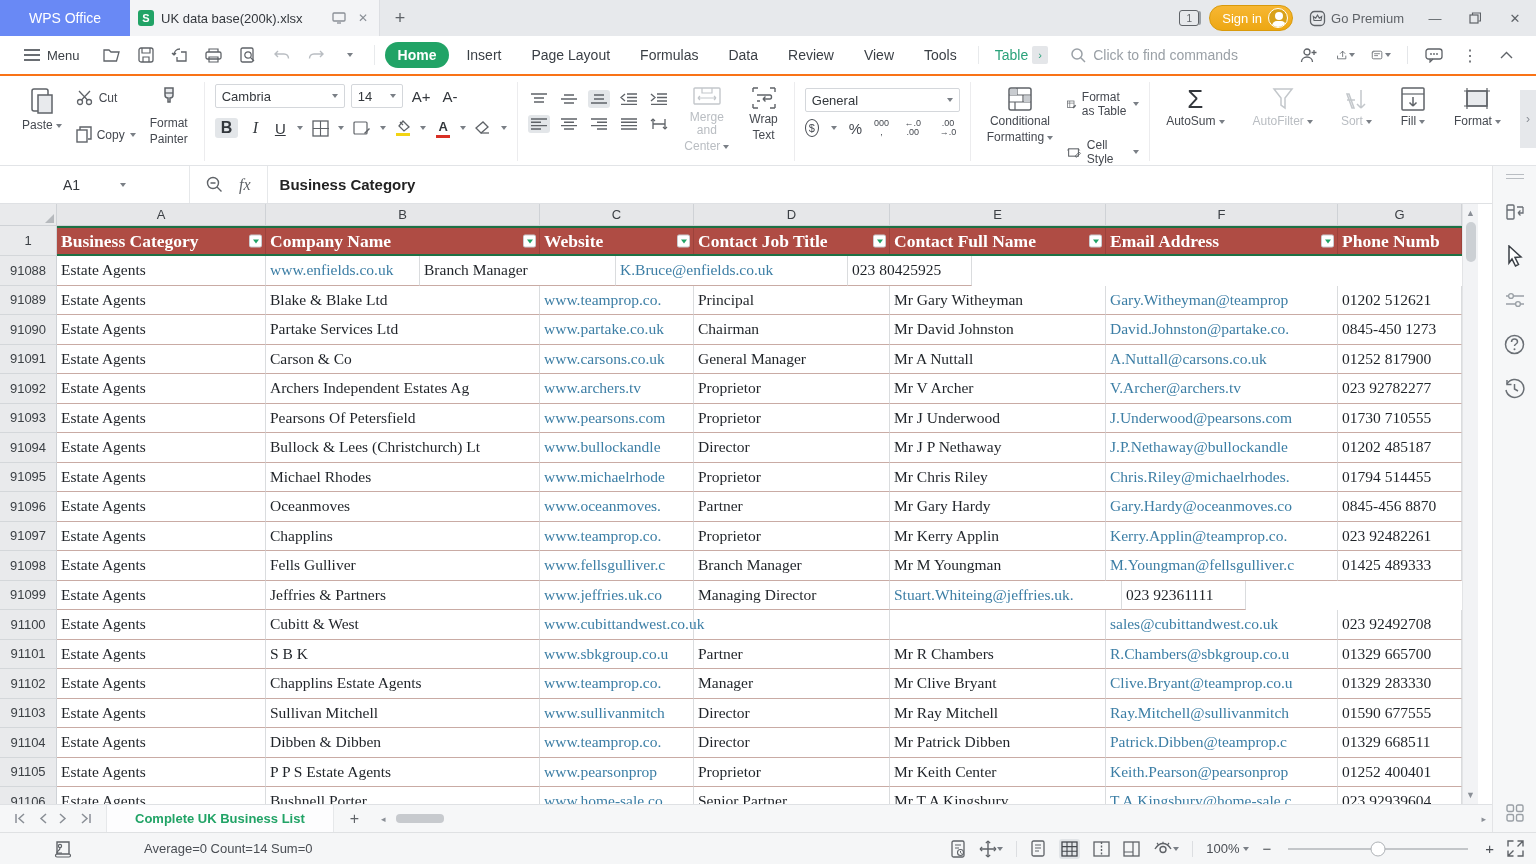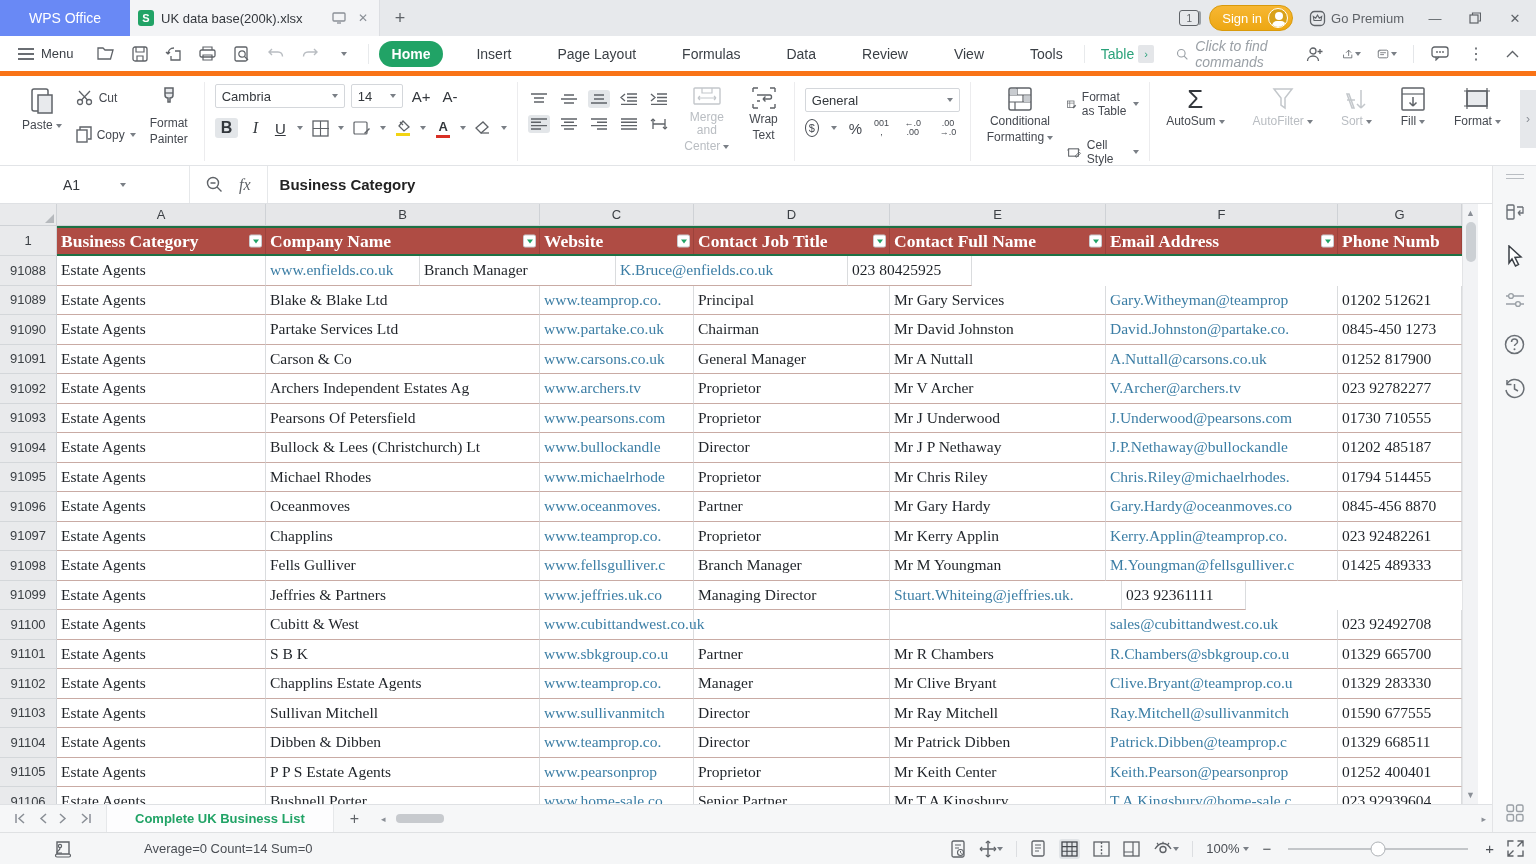--- a/index.html
+++ b/index.html
@@ -18,30 +18,30 @@
   .tb-right { margin-left:auto; display:flex; align-items:center; gap:10px; padding-right:6px; }
   .badge-docs { width:20px; height:16px; border:1.4px solid #5f6368; border-radius:3px; font-size:10px; display:flex; align-items:center; justify-content:center; color:#5f6368; box-shadow:3px 0 0 -1px #9aa0a6; }
   .signin { background:linear-gradient(#f7b733,#eda713); border:1px solid #d99a0b; color:#fff; height:26px; border-radius:13px; display:flex; align-items:center; gap:6px; padding:0 4px 0 12px; font-size:13px; }
   .signin .avatar { width:20px; height:20px; border-radius:50%; background:#c8necb; background:#d9a21b; position:relative; overflow:hidden; border:1px solid #fff; }
   .signin .avatar::before { content:""; position:absolute; left:6px; top:3px; width:8px; height:8px; border-radius:50%; background:#fff; }
   .signin .avatar::after { content:""; position:absolute; left:3px; top:12px; width:14px; height:10px; border-radius:7px; background:#fff; }
   .premium { display:flex; align-items:center; gap:5px; color:#5f6368; font-size:13px; padding:0 6px; }
   .win-btn { width:30px; height:26px; display:flex; align-items:center; justify-content:center; color:#5f6368; font-size:13px; }
 
   
-  .menubar { height:40px; background:#fff; display:flex; align-items:center; padding:0 10px; flex:0 0 40px; border-bottom:5px solid #f97316; }
+  .menubar { height:40px; background:#fff; display:flex; align-items:center; padding:0 16px; flex:0 0 40px; border-bottom:2px solid #f97316; }
   .menu-btn { display:flex; align-items:center; gap:7px; font-size:13px; color:#3a3f45; padding:0 8px; }
   .qicons { display:flex; align-items:center; gap:14px; padding:0 14px; border-right:1px solid #e8eaec; margin-right:10px; }
   .qicon { width:20px; height:20px; display:flex; align-items:center; justify-content:center; }
-  .mtabs { display:flex; align-items:flex-start; gap:20px; }
+  .mtabs { display:flex; align-items:flex-start; gap:4px; }
   .mtab { padding:5px 13px; font-size:14px; color:#3a3f45; border-radius:15px; }
   .mtab.active { background:#21a366; color:#fff; font-weight:bold; }
   .table-item { color:#2aa27a; font-size:14px; padding:0 4px 0 16px; border-left:1px solid #e8eaec; margin-left:8px; display:flex; align-items:center; gap:4px; }
   .table-item .more { width:16px; height:18px; background:#e4e6e9; color:#2aa27a; font-size:11px; display:flex; align-items:center; justify-content:center; border-radius:2px; }
-  .cmd-search { display:flex; align-items:center; gap:7px; margin-left:18px; color:#9aa0a6; font-size:14px; flex:1;font-style:italic; }
+  .cmd-search { display:flex; align-items:center; gap:7px; margin-left:18px; color:#9aa0a6; font-size:14px; flex:1; }
   .m-right { display:flex; align-items:center; gap:16px; padding-right:4px; color:#5f6368; }
   .m-right .sep { width:1px; height:18px; background:#e4e6e9; }
 
   
   .ribbon { height:90px; background:#fff; border-bottom:1px solid #e2e4e7; display:flex; align-items:stretch; padding:6px 0 4px 6px; flex:0 0 90px; position:relative; }
   .rgroup { display:flex; align-items:flex-start; padding:2px 10px; border-right:1px solid #ececee; gap:8px; }
   .bigbtn { display:flex; flex-direction:column; align-items:center; justify-content:flex-start; gap:3px; padding:2px 6px; font-size:12px; color:#454950; text-align:center; line-height:13px; }
   .bigbtn .lbl { display:flex; align-items:center; gap:3px; }
   .stackcol { display:flex; flex-direction:column; gap:20px; padding-top:6px; }
   .smallbtn { display:flex; align-items:center; gap:5px; font-size:12px; color:#454950; }
@@ -476,21 +476,21 @@
     <div class="rgroup">
       <div class="numcol">
         <span class="combo" style="width:155px;">
             <span>General</span>
             <span class="caret"></span>
           </span>
         <div class="numrow">
           <span class="dollar">$</span>
             <span class="caret"></span>
           <span style="font-size:15px;">%</span>
-          <span class="tinytxt"><span>001</span><br>,</span>
+          <span class="tinytxt"><span>000</span><br>,</span>
           <span class="tinytxt">←.0 .00</span>
           <span class="tinytxt">.00 →.0</span>
         </div>
       </div>
     </div>
 
     <div class="rgroup">
       <div class="bigbtn">
         <svg width="26" height="26" viewBox="0 0 26 26">
             <rect x="2" y="2" width="22" height="22" rx="2" fill="none" stroke="#5f6368" stroke-width="1.5"></rect>
@@ -641,21 +641,21 @@
                 <div class="cell" style="width: 196px;">Branch Manager</div>
                 <div class="cell link" style="width: 232px;">K.Bruce@enfields.co.uk</div>
                 <div class="cell" style="width: 124px;">023 80425925</div>
               </div>
               <div class="grow">
                 <div class="rn" style="width: 57px;">91089</div>
                 <div class="cell" style="width: 209px;">Estate Agents</div>
                 <div class="cell" style="width: 274px;">Blake &amp; Blake Ltd</div>
                 <div class="cell link" style="width: 154px;">www.teamprop.co.</div>
                 <div class="cell" style="width: 196px;">Principal</div>
-                <div class="cell" style="width: 216px;">Mr Gary Services</div>
+                <div class="cell" style="width: 216px;">Mr Gary Witheyman</div>
                 <div class="cell link" style="width: 232px;">Gary.Witheyman@teamprop</div>
                 <div class="cell" style="width: 124px;">01202 512621</div>
               </div>
               <div class="grow">
                 <div class="rn" style="width: 57px;">91090</div>
                 <div class="cell" style="width: 209px;">Estate Agents</div>
                 <div class="cell" style="width: 274px;">Partake Services Ltd</div>
                 <div class="cell link" style="width: 154px;">www.partake.co.uk</div>
                 <div class="cell" style="width: 196px;">Chairman</div>
                 <div class="cell" style="width: 216px;">Mr David Johnston</div>

